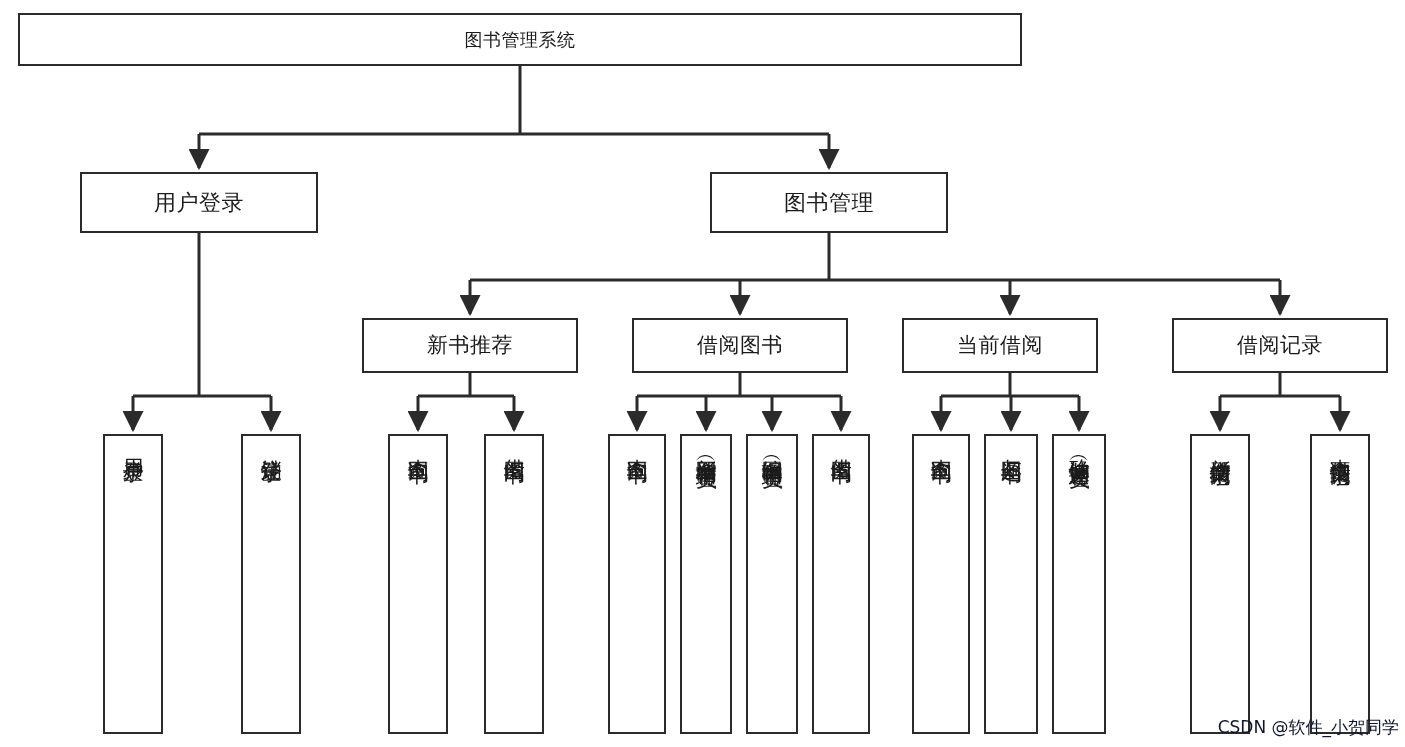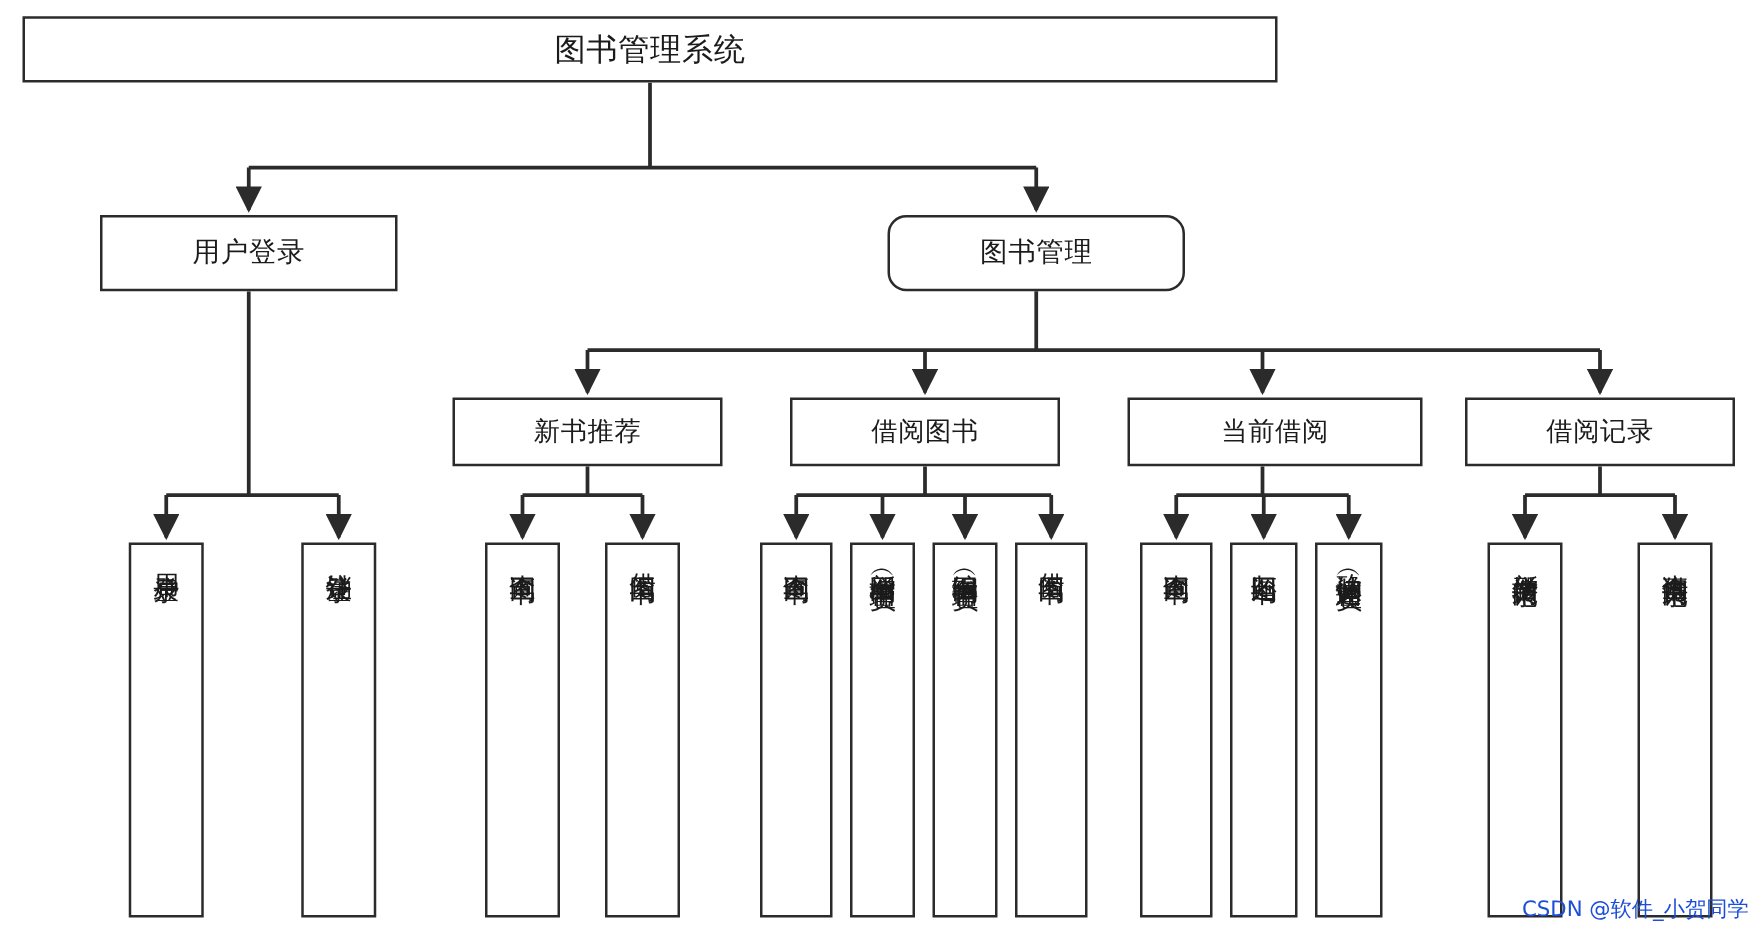--- a/index.html
+++ b/index.html
@@ -36,42 +36,42 @@
     justify-content: center;
     color: #1b1b1b;
     z-index: 2;
   }
   .node-label {
     display: block;
     text-align: center;
     line-height: 1.18;
     letter-spacing: 0.5px;
   }
-  .level-root .node-label { font-size: 25px; }
+  .level-root .node-label { font-size: 18px; }
   .level-1 .node-label   { font-size: 22px; }
   .level-2 .node-label   { font-size: 21px; }
   .level-3 {
     padding: 6px 0;
     align-items: flex-start;
   }
   .level-3 .node-label {
     font-size: 21px;
     writing-mode: vertical-rl;
     text-orientation: upright;
     line-height: 1.16;
     letter-spacing: 1.5px;
     white-space: nowrap;
     margin: 0 auto;
   }
   #watermark {
     position: absolute;
     right: 6px;
     bottom: 8px;
     font-size: 17px;
-    color: #1d4ed8;
+    color: #0f172a;
     z-index: 5;
     white-space: nowrap;
     font-family: "DejaVu Sans", "Liberation Sans", sans-serif;
   }
 </style>
 </head>
 <body>
 
 <div id="canvas">
   <svg id="wires" viewBox="0 0 1405 747" xmlns="http://www.w3.org/2000/svg">
@@ -117,30 +117,30 @@
       </g>
   </svg>
 
   <div id="nodes">
       <div class="node level-root" style="left: 18px; top: 13px; width: 1004px; height: 53px;">
         <span class="node-label">图书管理系统</span>
       </div>
       <div class="node level-1" style="left: 80px; top: 172px; width: 238px; height: 61px;">
         <span class="node-label">用户登录</span>
       </div>
-      <div class="node level-1" style="left: 710px; top: 172px; width: 238px; height: 61px; border-radius: 15px;">
+      <div class="node level-1" style="left: 710px; top: 172px; width: 238px; height: 61px;">
         <span class="node-label">图书管理</span>
       </div>
       <div class="node level-2" style="left: 362px; top: 318px; width: 216px; height: 55px; justify-content: center;">
         <span class="node-label">新书推荐</span>
       </div>
       <div class="node level-2" style="left: 632px; top: 318px; width: 216px; height: 55px;">
         <span class="node-label">借阅图书</span>
       </div>
-      <div class="node level-2" style="left: 902px; top: 318px; width: 236px; height: 55px;">
+      <div class="node level-2" style="left: 902px; top: 318px; width: 196px; height: 55px;">
         <span class="node-label">当前借阅</span>
       </div>
       <div class="node level-2" style="left: 1172px; top: 318px; width: 216px; height: 55px; justify-content: center;">
         <span class="node-label">借阅记录</span>
       </div>
       <div class="node level-3" style="left: 103px; top: 434px; width: 60px; height: 300px;">
         <span class="node-label">用户登录</span>
       </div>
       <div class="node level-3" style="left: 241px; top: 434px; width: 60px; height: 300px;">
         <span class="node-label">注销登录</span>

